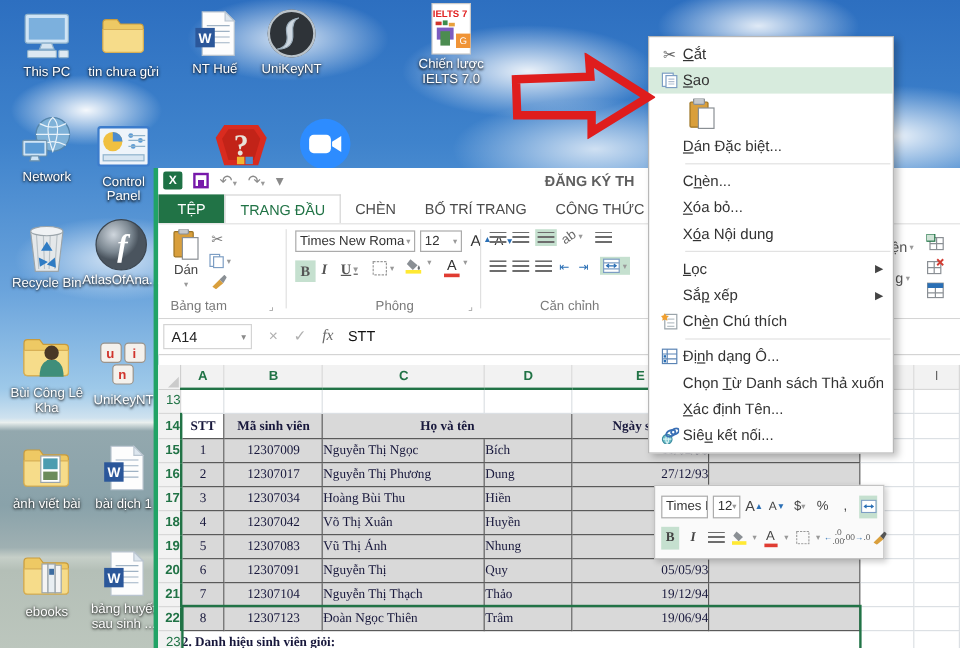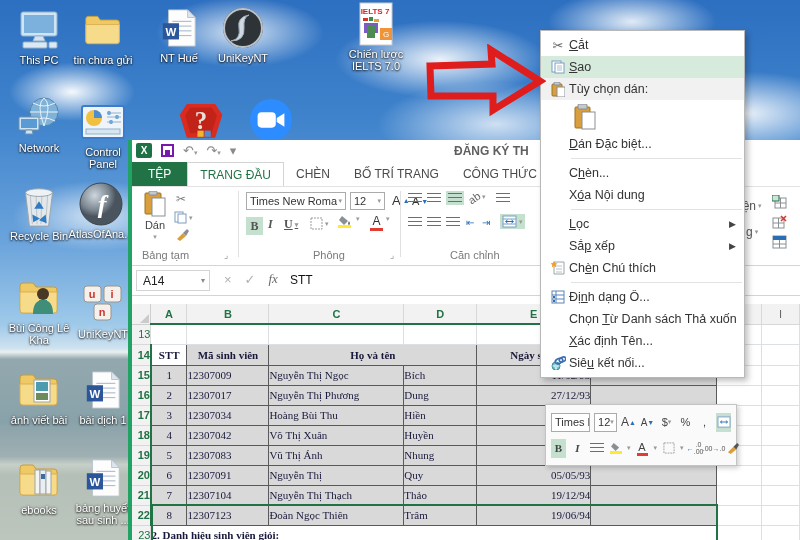--- a/index.html
+++ b/index.html
@@ -88,21 +88,21 @@
   .corner:after{content:""; position:absolute; right:1px; bottom:1px; border-left:9px solid transparent;
         border-bottom:9px solid #cbcbcb;}
   .rh { background:#f2f2f2; color:#217346; text-align:right; padding-right:3px;
         border-right:1px solid #d8d8d8; border-bottom:1px solid #d8d8d8; }
   .rh.selr { border-right:2px solid #217346; font-weight:bold; }
   .g { border-right:1px solid #dce0e4; border-bottom:1px solid #dce0e4; background:#fff; }
   .s { background:#d9d9d9; border:1px solid #5a5a5a; font-family:"Liberation Serif",serif;
        font-size:13px; color:#18183c; }
   .s.hdr { font-weight:bold; text-align:center; }
   .active-cell { background:#fff !important; }
-  .ca { text-align:center; } .cr { text-align:left; padding-right:6px; } .cl { padding-left:4px; }
+  .ca { text-align:center; } .cr { text-align:center; padding-right:6px; } .cl { padding-left:4px; }
   .cdate { text-align:right; padding-right:11px; }
   .note { font-family:"Liberation Serif",serif; font-weight:bold; font-size:13px; color:#18183c;
       padding-left:4px; background:#fff; border-bottom:1px solid #dce0e4; }
   .selbox { position:absolute; left:151px; top:504px; width:567px; height:183px; border:2px solid #217346;
       z-index:3; pointer-events:none; }
 
   
   .cmenu { position:absolute; left:540px; top:30px; width:205px; background:#fff; z-index:6;
       border:1px solid #b8b8b8; box-shadow:3px 3px 6px rgba(0,0,0,.25); padding:3px 0; font-size:12.5px; color:#333; }
   .mrow { display:flex; align-items:center; height:22px; padding:0 8px 0 6px; }
@@ -716,47 +716,41 @@
             <rect x="4" y="3" width="9" height="10" fill="#fff" stroke="#7d9ec4"></rect>
             <g stroke="#aebdd0">
               <line x1="6" y1="6" x2="11" y2="6"></line>
               <line x1="6" y1="8" x2="11" y2="8"></line>
               <line x1="6" y1="10" x2="11" y2="10"></line>
             </g>
           </svg>
         </span>
         <span class="mtxt"><span></span><u>S</u><span>ao</span></span>
       </div>
-      <div class="mrow lab">
-        <span class="mic">
-          <svg width="14" height="15" viewBox="0 0 14 15">
-            <rect x="1" y="2" width="10" height="12" rx="1" fill="#d99f3c" stroke="#9c7322"></rect>
-            <rect x="3" y="0" width="6" height="3" rx="1" fill="#c6c9cc" stroke="#8a8f94"></rect>
-            <rect x="6" y="5" width="8" height="10" fill="#fff" stroke="#8a8f94"></rect>
-          </svg>
-        </span>
-        <span class="mtxt"><span>Tùy chọn dán:</span></span>
-      </div>
       <div class="mrow paste-opt">
         <span class="pbtn">
           <svg width="22" height="26" viewBox="0 0 22 26">
             <rect x="1" y="3" width="15" height="21" rx="1" fill="#d99f3c" stroke="#9c7322"></rect>
             <rect x="4" y="0" width="9" height="5" rx="1" fill="#c6c9cc" stroke="#8a8f94"></rect>
             <rect x="8" y="8" width="13" height="17" fill="#fff" stroke="#8a8f94"></rect>
           </svg>
         </span>
       </div>
       <div class="mrow">
         <span class="mic"></span>
         <span class="mtxt"><span></span><u>D</u><span>án Đặc biệt...</span></span>
       </div>
       <div class="msep"></div>
       <div class="mrow">
         <span class="mic"></span>
         <span class="mtxt"><span>C</span><u>h</u><span>èn...</span></span>
+      </div>
+      <div class="mrow">
+        <span class="mic"></span>
+        <span class="mtxt"><span></span><u>X</u><span>óa bỏ...</span></span>
       </div>
       <div class="mrow">
         <span class="mic"></span>
         <span class="mtxt"><span>X</span><u>ó</u><span>a Nội dung</span></span>
       </div>
       <div class="msep"></div>
       <div class="mrow">
         <span class="mic"></span>
         <span class="mtxt"><span></span><u>L</u><span>ọc</span></span>
         <span class="arrow">▶</span>

